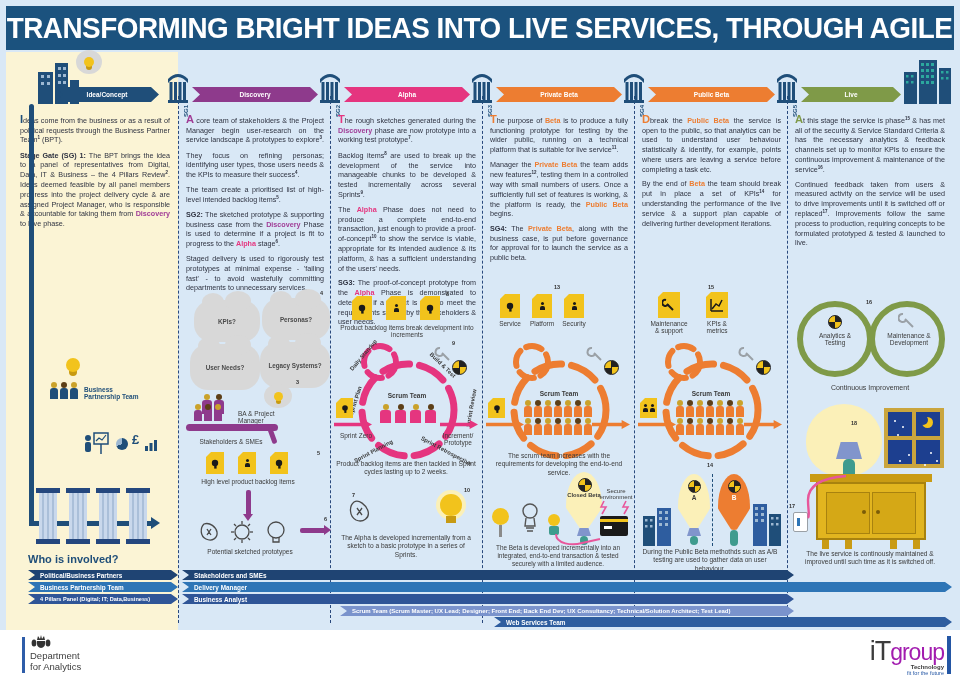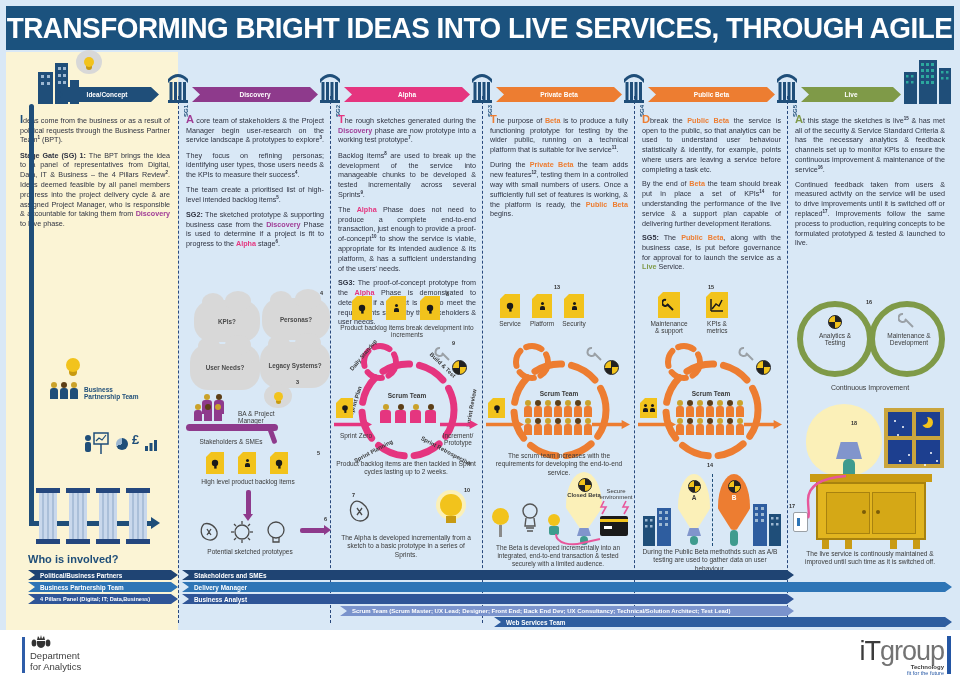--- a/index.html
+++ b/index.html
@@ -254,20 +254,21 @@
       <div class="base"></div>
     </div>
 
   <div class="abs" style="left:28px;top:553px;font-size:11px;font-weight:bold;color:#1f4e79">Who is involved?</div>
 
   <div class="coltext" style="left:186px;top:114px;width:138px">
     <p><span class="seg-droppurple">A</span><span> core team of stakeholders &amp; the Project Manager begin user-research on the service landscape &amp; prototypes to explore</span><span class="seg-sup">3</span><span>.</span></p>
     <p><span>They focus on refining personas; identifying user types, those users needs &amp; the KPIs to measure their success</span><span class="seg-sup">4</span><span>.</span></p>
     <p><span>The team create a prioritised list of high-level intended backlog items</span><span class="seg-sup">5</span><span>.</span></p>
     <p><span class="seg-b">SG2:</span><span> The sketched prototype &amp; supporting business case from the </span><span class="seg-purple">Discovery</span><span> Phase is used to determine if a project is fit to progress to the </span><span class="seg-pink">Alpha</span><span> stage</span><span class="seg-sup">6</span><span>.</span></p>
+    <p><span>Staged delivery is used to rigorously test prototypes at minimal expense - 'failing fast' - to avoid wastefully committing departments to unnecessary services.</span></p>
   </div>
   <div class="cloud" style="left:194px;top:300px;width:60px;height:36px">
       <span>KPIs?</span>
     </div>
   <div class="cloud" style="left:262px;top:298px;width:62px;height:36px">
       <span>Personas?</span>
     </div>
   <div class="cloud" style="left:190px;top:344px;width:64px;height:40px">
       <span>User Needs?</span>
     </div>
@@ -369,21 +370,22 @@
   <div class="caption" style="left:336px;top:460px;width:140px">Product backlog items are then tackled in Sprint cycles lasting up to 2 weeks.</div>
   <svg class="abs" style="left:346px;top:498px" width="28" height="30" viewBox="0 0 28 30" fill="none" stroke="#4a4a4a" stroke-width="1.3">
     <path d="M8 4 C3 8 3 18 10 22 C17 25 24 20 22 13 C20 7 13 1 8 4 Z M11 10 L16 17 M16 10 L11 17"></path>
   </svg>
   <div class="abs" style="left:440px;top:494px;width:22px;height:22px;border-radius:50%;background:#f2c31c;box-shadow:0 0 0 4px #fbf0b8"></div>
   <div class="abs" style="left:446px;top:516px;width:10px;height:7px;background:#c79a12"></div>
   <div class="caption" style="left:336px;top:534px;width:140px">The Alpha is developed incrementally from a sketch to a basic prototype in a series of Sprints.</div>
 
   <div class="coltext" style="left:490px;top:114px;width:138px">
     <p><span class="seg-droporange">T</span><span>he purpose of </span><span class="seg-orange">Beta</span><span> is to produce a fully functioning prototype for testing by the wider public, running on a technical platform that is suitable for live service</span><span class="seg-sup">11</span><span>.</span></p>
-    <p><span>During the </span><span class="seg-orange">Private Beta</span><span> the team adds new features</span><span class="seg-sup">12</span><span>, testing them in a controlled way with small numbers of users. Once a sufficiently full set of features is working, &amp; the platform is ready, the </span><span class="seg-orange">Public Beta</span><span> begins.</span></p>
+    <p><span>Manager the </span><span class="seg-orange">Private Beta</span><span> the team adds new features</span><span class="seg-sup">12</span><span>, testing them in a controlled way with small numbers of users. Once a sufficiently full set of features is working, &amp; the platform is ready, the </span><span class="seg-orange">Public Beta</span><span> begins.</span></p>
+    <p><span class="seg-b">SG4:</span><span> The </span><span class="seg-orange">Private Beta</span><span>, along with the business case, is put before governance for approval for to launch the service as a public beta.</span></p>
   </div>
   <div class="note" style="left:500px;top:294px;width:20px;height:24px">
       <div class="doodle-bulb" style="transform:scale(.8)"></div>
     </div>
   <div class="note" style="left:532px;top:294px;width:20px;height:24px">
       <div class="doodle-person"></div>
     </div>
   <div class="note" style="left:564px;top:294px;width:20px;height:24px">
       <div class="doodle-person"></div>
     </div>
@@ -450,21 +452,20 @@
     <div style="position:absolute;left:4px;top:10px;width:8px;height:3px;background:#fff"></div>
   </div>
   <svg class="abs" style="left:552px;top:530px" width="52 " height="18" viewBox="0 0 52 18" fill="none" stroke="#e8569b" stroke-width="2">
       <path d="M4 4 C4 14 20 16 30 13 L48 9"></path>
     </svg>
   <div class="caption" style="left:486px;top:544px;width:144px;font-size:6.4px">The Beta is developed incrementally into an integrated, end-to-end transaction &amp; tested securely with a limited audience.</div>
 
   <div class="coltext" style="left:642px;top:114px;width:139px">
     <p><span class="seg-droporange">D</span><span>break the </span><span class="seg-orange">Public Beta</span><span> the service is open to the public, so that analytics can be used to understand user behaviour statistically &amp; identify, for example, points where users are leaving a service before completing a task etc.</span></p>
     <p><span>By the end of </span><span class="seg-orange">Beta</span><span> the team should break put in place a set of KPIs</span><span class="seg-sup">14</span><span> for understanding the performance of the live service &amp; a support plan capable of delivering further development iterations.</span></p>
-    <p><span class="seg-b">SG5:</span><span> The </span><span class="seg-orange">Public Beta</span><span>, along with the business case, is put before governance for approval for to launch the service as a </span><span class="seg-olive">Live</span><span> Service.</span></p>
   </div>
   <div class="note" style="left:658px;top:292px;width:22px;height:26px">
     <svg width="14" height="14" viewBox="0 0 14 14">
         <g stroke="#1a1a1a" stroke-width="2" fill="none">
           <path d="M4 2 a3 3 0 1 0 2 4"></path>
           <line x1="5" y1="6" x2="11" y2="12"></line>
         </g>
       </svg>
   </div>
   <div class="note" style="left:706px;top:292px;width:22px;height:26px">
@@ -550,21 +551,21 @@
         <rect x="9" y="17" width="3" height="3"></rect>
         <rect x="19" y="15" width="2.5" height="2.5"></rect>
         <rect x="24" y="15" width="2.5" height="2.5"></rect>
         <rect x="19" y="21" width="2.5" height="2.5"></rect>
         <rect x="24" y="21" width="2.5" height="2.5"></rect>
       </g>
   </svg>
   <div class="caption" style="left:638px;top:548px;width:144px">During the Public Beta methothds such as A/B testing are used to gather data on user behaviour.</div>
 
   <div class="coltext" style="left:795px;top:114px;width:150px">
-    <p><span class="seg-dropolive">A</span><span>t this stage the sketches is live</span><span class="seg-sup">15</span><span> &amp; has met all of the security &amp; Service Standard Criteria &amp; has the necessary analytics &amp; feedback channels set up to monitor KPIs to ensure the continuous improvement &amp; maintenance of the service</span><span class="seg-sup">16</span><span>.</span></p>
+    <p><span class="seg-dropolive">A</span><span>t this stage the service is phase</span><span class="seg-sup">15</span><span> &amp; has met all of the security &amp; Service Standard Criteria &amp; has the necessary analytics &amp; feedback channels set up to monitor KPIs to ensure the continuous improvement &amp; maintenance of the service</span><span class="seg-sup">16</span><span>.</span></p>
     <p><span>Continued feedback taken from users &amp; measured activity on the service will be used to drive improvements until it is switched off or replaced</span><span class="seg-sup">17</span><span>. Improvements follow the same process to production, requiring concepts to be formulated prototyped &amp; tested &amp; launched to live.</span></p>
   </div>
   <svg class="abs" style="left:795px;top:300px" width="152" height="78" viewBox="0 0 152 78">
     <circle cx="40" cy="39" r="35" fill="none" stroke="#7f9a48" stroke-width="6"></circle>
     <circle cx="112" cy="39" r="35" fill="none" stroke="#7f9a48" stroke-width="6"></circle>
   </svg>
   <div class="test abs" style="left:828px;top:315px;width:12px;height:12px"></div>
   <svg class="abs" style="left:898px;top:312px" width="18" height="18" viewBox="0 0 18 18">
       <g stroke="#9aa0a6" stroke-width="2" fill="none">
         <path d="M5 2 a4 4 0 1 0 3 6"></path>
@@ -655,19 +656,19 @@
       <path d="M7 7 H15 V10 Q15 13 11 14 Q7 13 7 10 Z"></path>
       <ellipse cx="4" cy="9" rx="2.4" ry="3.6"></ellipse>
       <ellipse cx="18" cy="9" rx="2.4" ry="3.6"></ellipse>
     </g>
   </svg>
   <div class="abs" style="left:30px;top:650px;font-size:9.5px;color:#404040;line-height:1.18">
     <div>Department</div>
     <div>for Analytics</div>
   </div>
   <div class="abs" style="left:800px;top:636px;width:144px;text-align:right">
-    <span style="font-size:27px;color:#3c3c3c;letter-spacing:-1px">iT</span><span style="font-size:27px;color:#737373;letter-spacing:-1px">group</span>
+    <span style="font-size:27px;color:#3c3c3c;letter-spacing:-1px">iT</span><span style="font-size:23px;color:#a21caf;letter-spacing:-1px">group</span>
     <div style="font-size:6px;font-weight:bold;color:#3c3c3c;margin-top:-3px">Technology</div>
     <div style="font-size:5.5px;color:#2456a4">fit for the future</div>
   </div>
   <div class="abs" style="left:947px;top:636px;width:4px;height:38px;background:#2456a4"></div>
 
 </div>
 
 </body></html>

